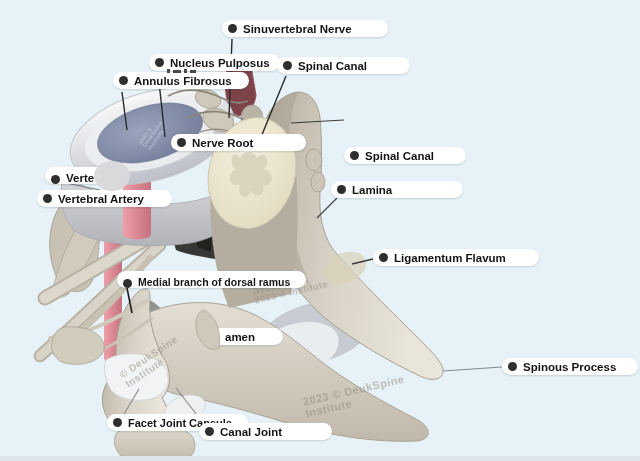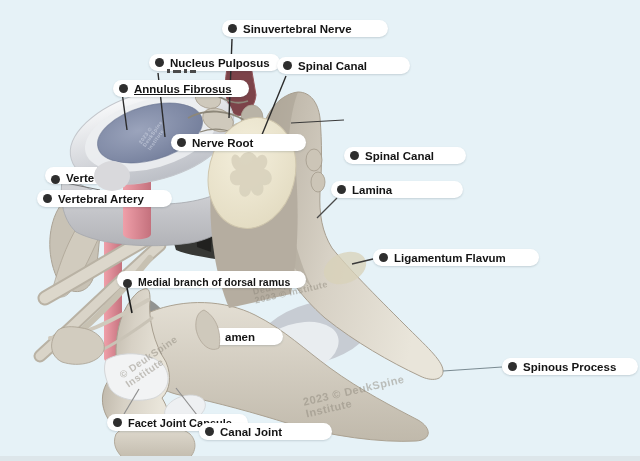--- a/index.html
+++ b/index.html
@@ -178,21 +178,21 @@
         <span>Nucleus Pulposus</span>
       </div>
       <div class="pill" style="left: 222px; top: 20px; min-width: 166px;">
         <span class="dot"></span>
         <span>Sinuvertebral Nerve</span>
       </div>
       <div class="pill" style="left: 277px; top: 57px; min-width: 133px;">
         <span class="dot"></span>
         <span>Spinal Canal</span>
       </div>
-      <div class="pill" style="left: 113px; top: 80px; min-width: 136px; text-decoration: underline;">
+      <div class="pill" style="left: 113px; top: 72px; min-width: 136px;">
         <span class="dot"></span>
         <span>Annulus Fibrosus</span>
       </div>
       <div class="pill" style="left: 344px; top: 111px; min-width: 122px; margin-top: 36px;">
         <span class="dot"></span>
         <span>Spinal Canal</span>
       </div>
       <div class="pill" style="left: 171px; top: 134px; min-width: 135px;">
         <span class="dot"></span>
         <span>Nerve Root</span>

